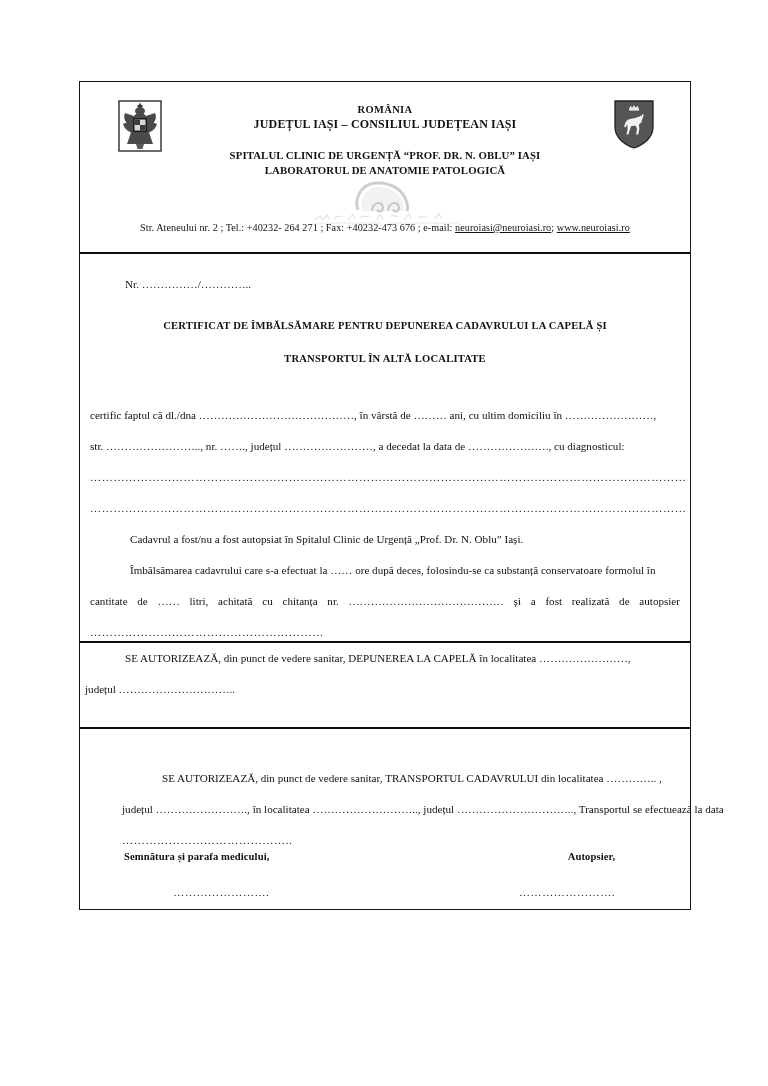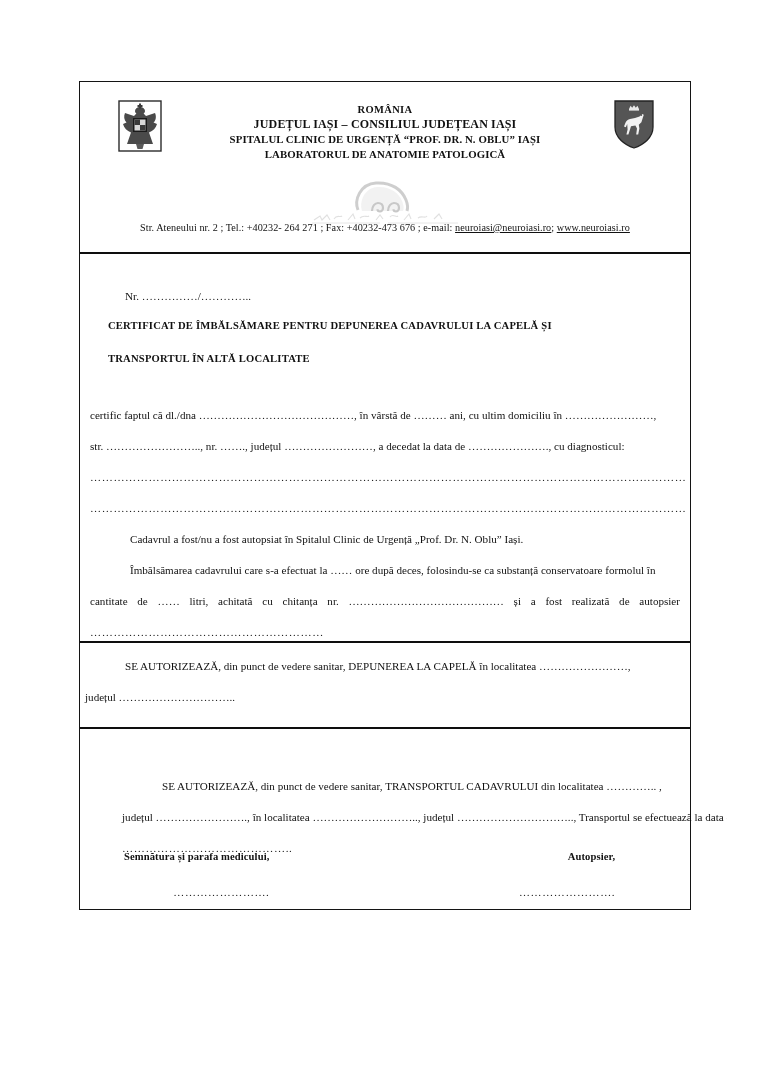--- a/index.html
+++ b/index.html
@@ -60,21 +60,21 @@
     font-size: 12px;
     font-weight: bold;
     letter-spacing: 0.15px;
     line-height: 15px;
   }
   .hdr-line3 {
     font-size: 10.8px;
     font-weight: bold;
     letter-spacing: 0.1px;
     line-height: 15px;
-    margin-top: 0;
+    margin-top: 16px;
   }
   .hdr-line4 {
     font-size: 10.8px;
     font-weight: bold;
     letter-spacing: 0.1px;
     line-height: 15px;
     text-align: center;
   }
 
   
@@ -121,29 +121,30 @@
     border-top: 2.6px solid #0e0e0e;
   }
   #rule-header   { top: 170px; }
   #rule-auth-top { top: 559px; }
   #rule-auth-mid { top: 645px; }
 
   
   #nr-line {
     position: absolute;
     left: 45px;
-    top: 208px;
+    top: 196px;
     font-size: 11.2px;
   }
 
   #cert-title {
     position: absolute;
     left: 28px;
     right: 28px;
     top: 238px;
+    text-align: center;
     font-size: 10.6px;
     font-weight: bold;
     letter-spacing: 0.2px;
   }
   #cert-title .title-l2 {
     display: block;
     margin-top: 22px;
   }
 
   #body-text {
@@ -188,21 +189,21 @@
     margin-left: 37px;
   }
   .auth-p {
     font-size: 11.1px;
     line-height: 31px;
     margin: 0;
     padding: 0 5px;
     white-space: nowrap;
     overflow: hidden;
   }
-  .auth-p.first { padding-left: 45px; padding-top: 10px; }
+  .auth-p.first { padding-left: 45px; padding-top: 2px; }
 
   
   #signature-area {
     position: absolute;
     left: 79px;
     top: 845px;
     width: 612px;
     height: 70px;
   }
   .sig-col {

